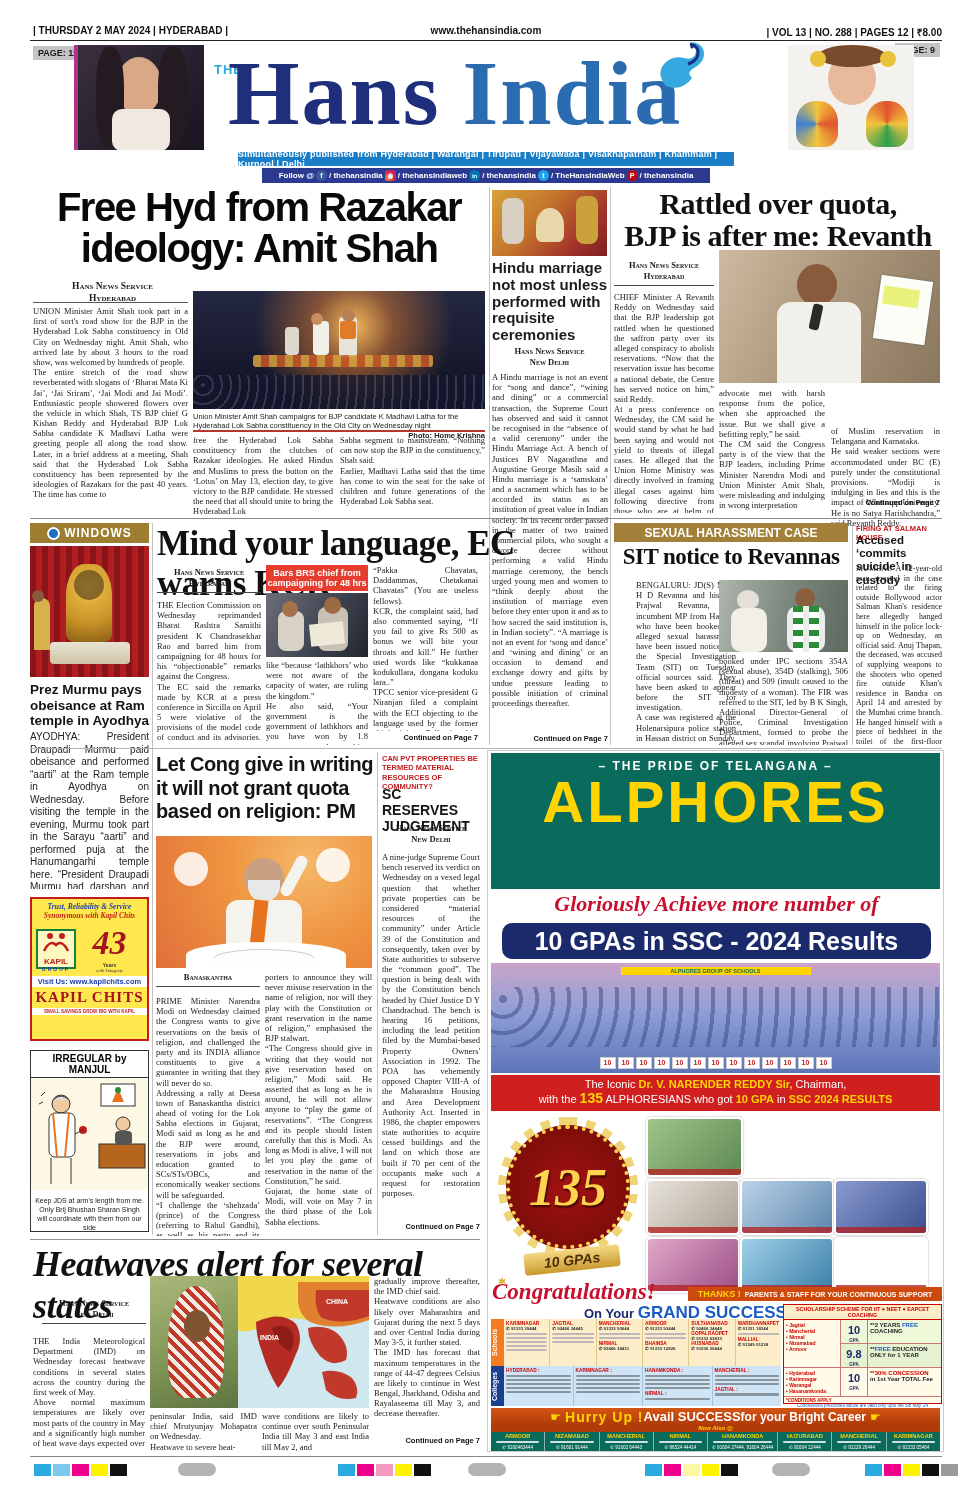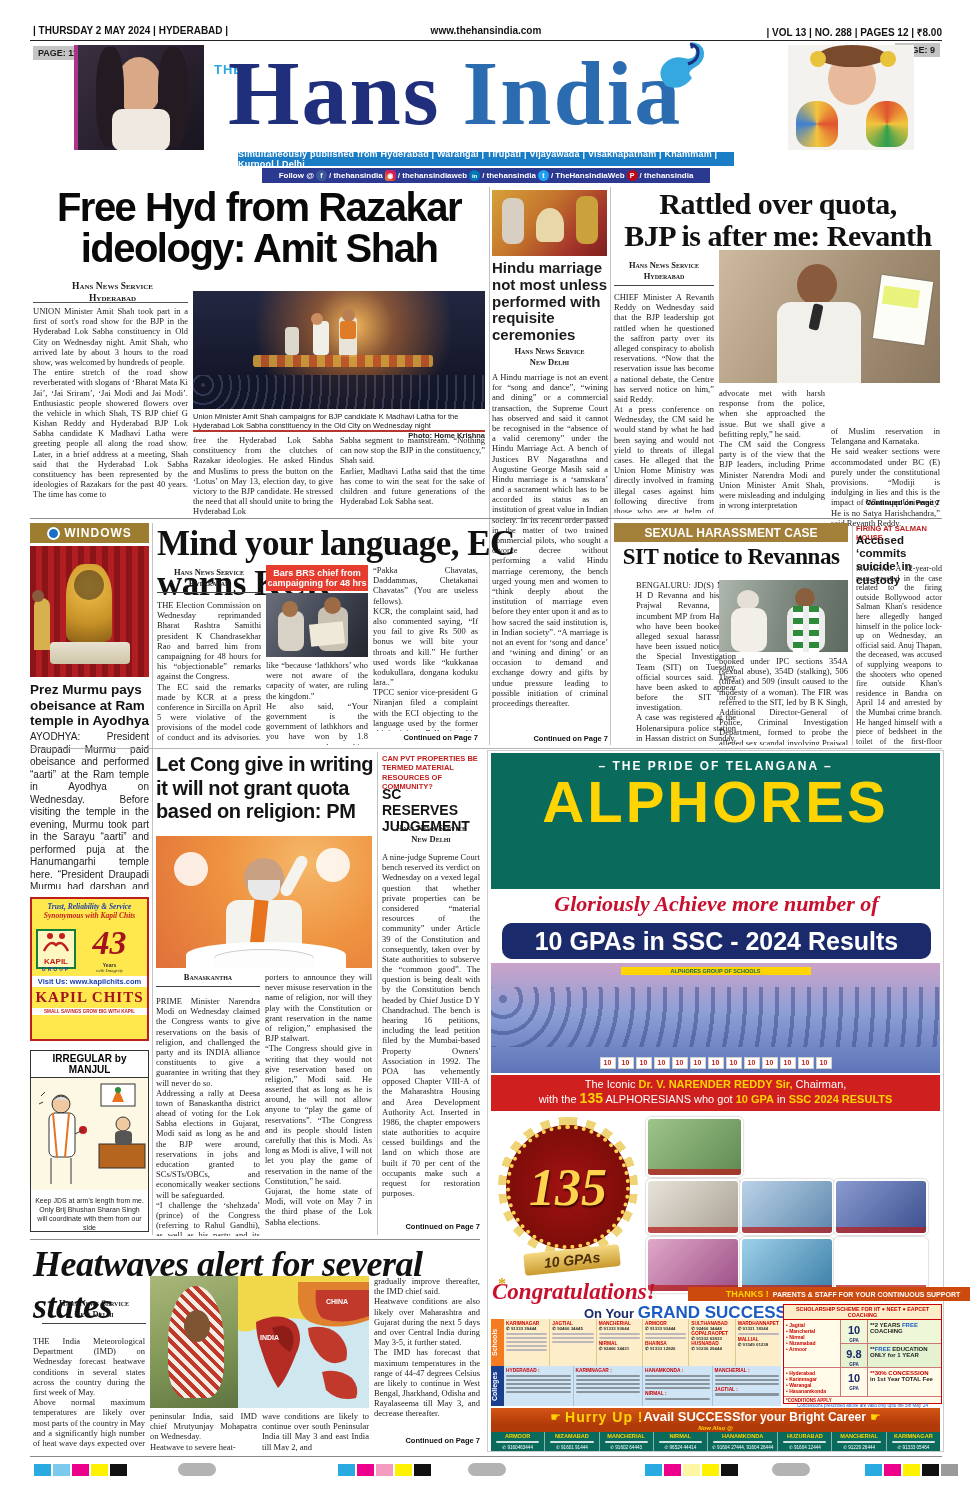--- a/index.html
+++ b/index.html
@@ -418,21 +418,21 @@
     <div class="thumb" style="left:346px;top:486px;width:90px;height:52px;background:linear-gradient(135deg,#e8cf9f,#b08a48;);">
         <div class="tcap"></div>
       </div>
 
     <div class="abs" style="left:4px;top:528px;width:200px;font:bold italic 23px 'Liberation Serif',serif;color:#c8102e;">Congratulations!</div>
     <div class="abs" style="left:10px;top:524px;color:#d9a514;font-weight:bold;">*</div>
     <div class="abs" style="left:96px;top:552px;width:260px;">
       <span style="font:bold 13px 'Liberation Sans',sans-serif;color:#1b2a6b;">On Your </span>
       <span style="font:bold 17px 'Liberation Sans',sans-serif;color:#1b5bc4;">GRAND SUCCESS</span>
     </div>
-    <div class="abs" style="left:200px;top:536px;width:254px;height:14px;background:#cc4a0e;display:flex;align-items:center;justify-content:center;font-family:'Liberation Sans',sans-serif;padding-left:28px;">
+    <div class="abs" style="left:200px;top:536px;width:254px;height:14px;background:#cc4a0e;display:flex;align-items:center;justify-content:center;font-family:'Liberation Sans',sans-serif;">
       <span style="color:#ffd400;font-weight:bold;font-size:9px;margin-right:4px;">THANKS !</span>
       <span style="color:#fff;font-weight:bold;font-size:7px;">PARENTS &amp; STAFF FOR YOUR CONTINUOUS SUPPORT</span>
     </div>
 
     <div class="abs" style="left:295px;top:553px;width:159px;height:100px;border:1px solid #c00;box-sizing:border-box;background:#fffbe8;font-family:'Liberation Sans',sans-serif;">
       <div style="color:#c00;font-weight:bold;font-size:5.4px;text-align:center;border-bottom:1px solid #c00;padding:1px 0;background:#fdeec9;">SCHOLARSHIP SCHEME FOR IIT ● NEET ● EAPCET COACHING</div>
       <div style="display:flex;border-bottom:1px solid #c77;">
         <div style="width:52px;color:#c00;font-weight:bold;font-size:5px;white-space:pre-line;padding:2px;border-right:1px solid #c77;">• Jagtial
 • Mancherial
 • Nirmal

